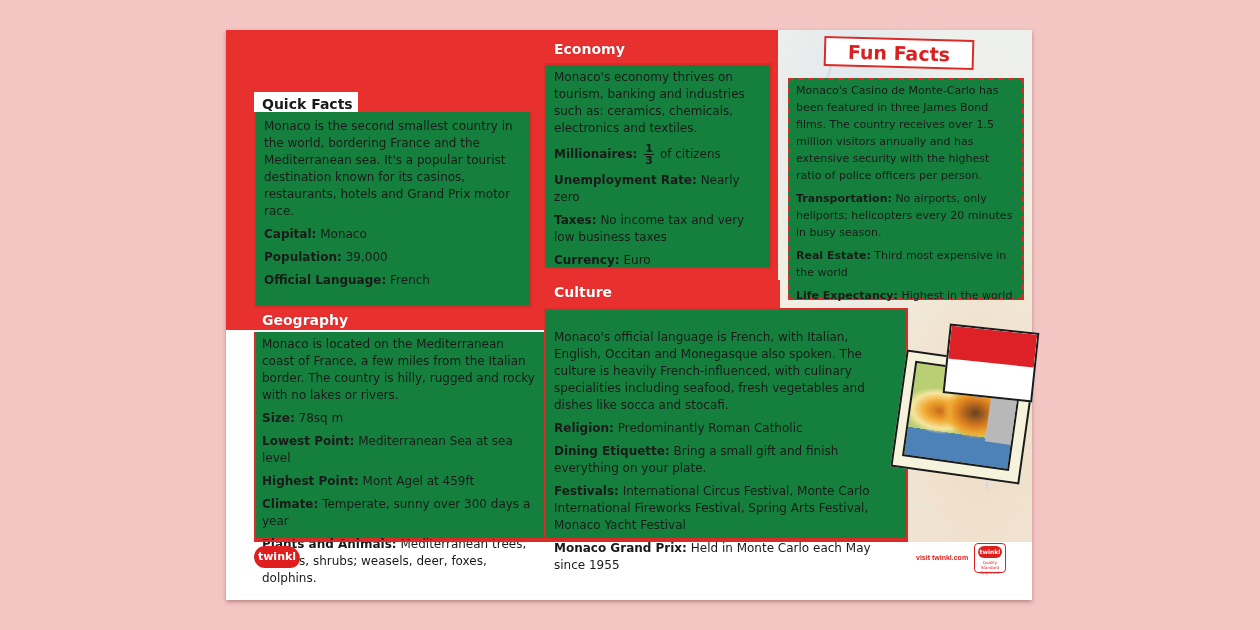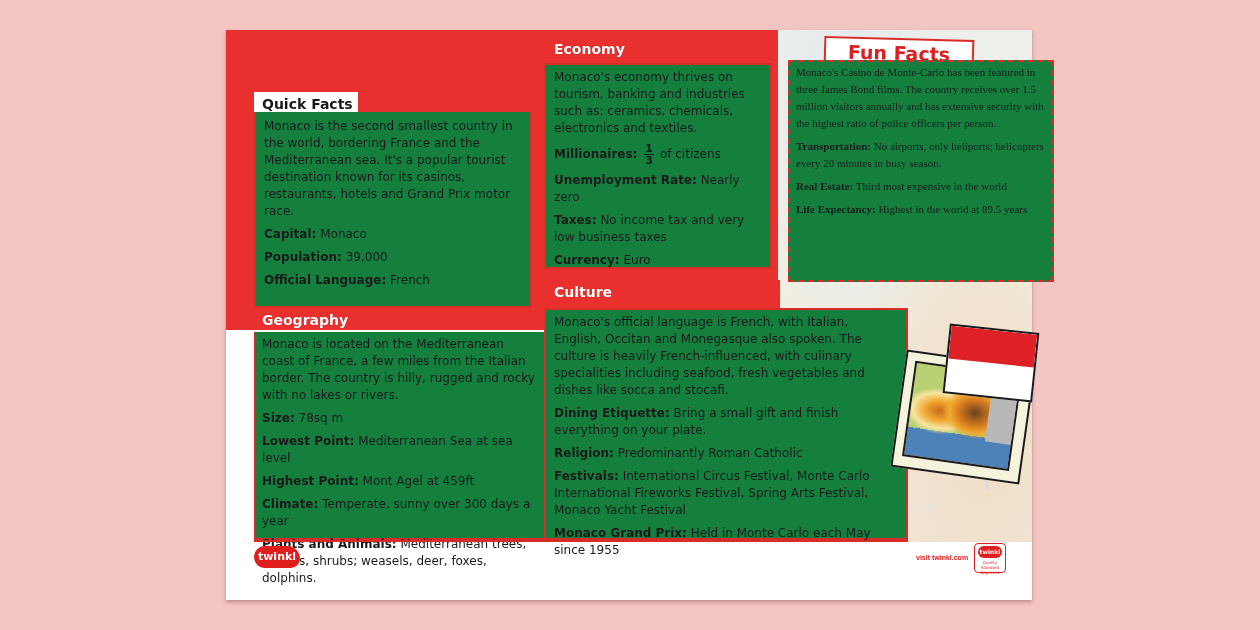--- a/index.html
+++ b/index.html
@@ -65,31 +65,31 @@
   
   .eco-panel { left:318px; top:33px; width:228px; height:206px; padding:4px 8px; border:2px solid #d92b28; }
   .frac { display:inline-block; vertical-align:middle; text-align:center; font-weight:bold; font-size:11px; line-height:11px; margin:0 6px 0 3px; }
   .frac .num { display:block; border-bottom:1px solid #1a1a1a; padding:0 1px; }
   .frac .den { display:block; }
 
   
   .geo-panel { left:28px; top:302px; width:292px; height:208px; padding:4px 6px; border:2px solid #d92b28; border-top:none; }
 
   
-  .cul-panel { left:318px; top:278px; width:364px; height:232px; padding:4px 8px; border:2px solid #d92b28; }
+  .cul-panel { left:318px; top:278px; width:364px; height:232px; padding:19px 8px; border:2px solid #d92b28; }
 
   
   .ff-header {
     position:absolute; left:598px; top:8px; width:150px; height:30px; background:#ffffff;
     border:2px solid #d92b28; transform:rotate(1.5deg); box-sizing:border-box;
   }
   .ff-header span { position:absolute; left:0; right:0; top:2px; text-align:center; font-weight:bold; font-size:19px; color:#d91f1f; }
   .ff-panel {
-    left:562px; top:30px; width:266px; height:222px; padding:2px 6px;
-    border:2px dashed #d92b28; font-size:11px; line-height:17px;font-family:Liberation Serif, serif;
+    left:562px; top:48px; width:236px; height:222px; padding:2px 6px;
+    border:2px dashed #d92b28; font-size:11px; line-height:17px;
   }
 
   
   .map-card {
     position:absolute; left:672px; top:328px; width:130px; height:118px; background:#f6f3dc;
     border:2px solid #1a1a1a; transform:rotate(8deg); box-sizing:border-box;
   }
   .map-inner {
     position:absolute; left:8px; top:8px; width:108px; height:96px; border:2px solid #1a1a1a;
     background:
@@ -177,22 +177,22 @@
     <p><b>Size:</b> <span>78sq m</span></p>
     <p><b>Lowest Point:</b> <span>Mediterranean Sea at sea level</span></p>
     <p><b>Highest Point:</b> <span>Mont Agel at 459ft</span></p>
     <p><b>Climate:</b> <span>Temperate, sunny over 300 days a year</span></p>
     <p><b>Plants and Animals:</b> <span>Mediterranean trees, flowers, shrubs; weasels, deer, foxes, dolphins.</span></p>
   </div>
 
   <span class="tab-label" style="left:328px;top:254px;">Culture</span>
   <div class="panel cul-panel">
     <p>Monaco's official language is French, with Italian, English, Occitan and Monegasque also spoken. The culture is heavily French-influenced, with culinary specialities including seafood, fresh vegetables and dishes like socca and stocafi.</p>
+    <p><b>Religion:</b> <span>Predominantly Roman Catholic</span></p>
     <p><b>Dining Etiquette:</b> <span>Bring a small gift and finish everything on your plate.</span></p>
-    <p><b>Religion:</b> <span>Predominantly Roman Catholic</span></p>
     <p><b>Festivals:</b> <span>International Circus Festival, Monte Carlo International Fireworks Festival, Spring Arts Festival, Monaco Yacht Festival</span></p>
     <p><b>Monaco Grand Prix:</b> <span>Held in Monte Carlo each May since 1955</span></p>
   </div>
 
   <div class="map-card">
     <div class="map-inner">
       <div class="map-grey"></div>
     </div>
   </div>
   <div class="flag">

